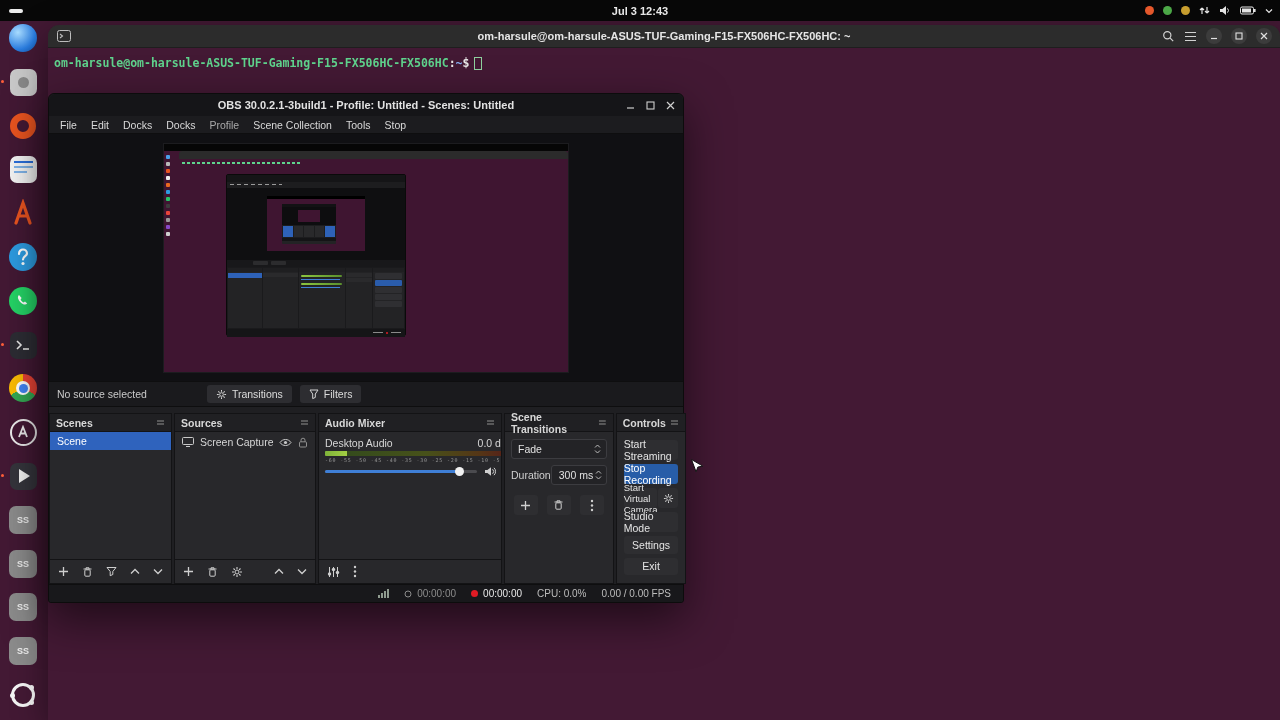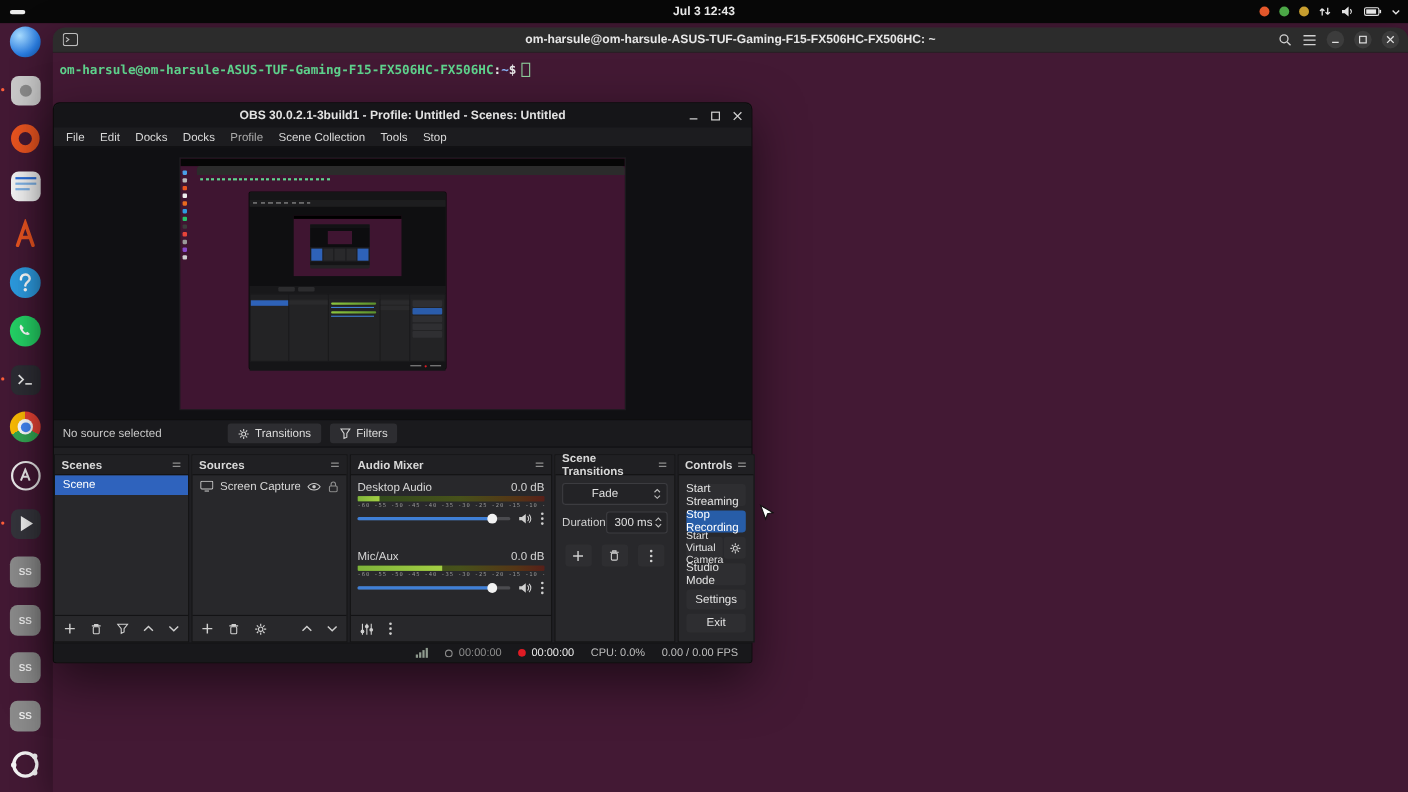--- a/index.html
+++ b/index.html
@@ -99,33 +99,33 @@
   .panel-hd{flex:none;height:18px;background:var(--panel-hd);display:flex;align-items:center;justify-content:space-between;padding:0 6px;font-size:10.5px;font-weight:700;color:#d8d8d8;border-bottom:1px solid var(--panel-line)}
   .panel-body{flex:1;overflow:hidden;position:relative}
   .panel-tb{flex:none;height:24px;border-top:1px solid var(--panel-line);display:flex;align-items:center;gap:13px;padding:0 8px}
   .tb-icon{cursor:pointer;display:flex;align-items:center;justify-content:center}
 
   .scene-item{height:18px;background:var(--sel);color:#fff;font-size:10.5px;display:flex;align-items:center;padding:0 7px;cursor:pointer}
   .source-item{height:20px;display:flex;align-items:center;gap:6px;padding:0 7px;font-size:10.5px;color:#d6d6d6;cursor:pointer}
   .source-label{flex:1;white-space:nowrap;overflow:hidden}
 
   
-  .mixer-body{padding:5px 6px 0;display:flex;flex-direction:column;gap:22px}
+  .mixer-body{padding:5px 6px 0;display:flex;gap:8px}
   .chan-top{display:flex;justify-content:space-between;font-size:10.5px;color:#d6d6d6}
   .meter{height:5px;margin-top:2px;border-radius:1px;background:linear-gradient(90deg,#2f4a1d 0%,#47511a 55%,#553516 85%,#571f19 100%);position:relative;overflow:hidden}
   .meter .lit{position:absolute;left:0;top:0;bottom:0;background:linear-gradient(90deg,#7fb33a,#a3cf43)}
   .ticks{margin-top:1px;font-family:"DejaVu Sans Mono",monospace;font-size:5px;letter-spacing:.8px;color:#969696;white-space:nowrap;overflow:hidden;width:100%}
   .vol-row{margin-top:2px;display:flex;align-items:center;gap:7px}
   .vol-track{flex:1;height:3px;border-radius:2px;background:#4b4b4f;position:relative}
   .vol-fill{position:absolute;left:0;top:0;bottom:0;width:88%;background:#3f7fd6;border-radius:2px}
   .vol-handle{position:absolute;left:calc(88% - 4px);top:-3px;width:9px;height:9px;border-radius:50%;background:#f2f2f2;cursor:pointer}
 
   
   .trans-body{padding:7px 6px}
-  .combo{height:20px;background:#232326;border:1px solid #3c3c40;border-radius:3px;display:flex;align-items:center;justify-content:space-between;padding:0 5px 0 26px;font-size:10.5px;color:#e0e0e0;cursor:pointer}
+  .combo{height:20px;background:#232326;border:1px solid #3c3c40;border-radius:3px;display:flex;align-items:center;justify-content:space-between;padding:0 5px 0 6px;font-size:10.5px;color:#e0e0e0;cursor:pointer}
   .dur-row{margin-top:6px;display:flex;align-items:center;justify-content:space-between}
   .dur-label{font-size:10.5px;color:#cfcfcf}
   .spin{width:56px;height:20px;background:#232326;border:1px solid #3c3c40;border-radius:3px;display:flex;align-items:center;justify-content:space-between;padding:0 4px 0 7px;font-size:10.5px;color:#e0e0e0}
   .trans-btns{margin-top:10px;display:flex;justify-content:center;gap:9px}
   .sq-btn{width:24px;height:20px;background:var(--btn2);border-radius:3px;display:flex;align-items:center;justify-content:center;cursor:pointer}
 
   
   .controls-body{padding:8px 7px;display:flex;flex-direction:column;gap:4px}
   .ctl-btn{height:20px;background:var(--btn2);border-radius:3px;font-size:10.5px;color:#e4e4e4;display:flex;align-items:center;justify-content:center;cursor:pointer}
   .ctl-btn.blue{background:var(--blue-btn);color:#fff}

